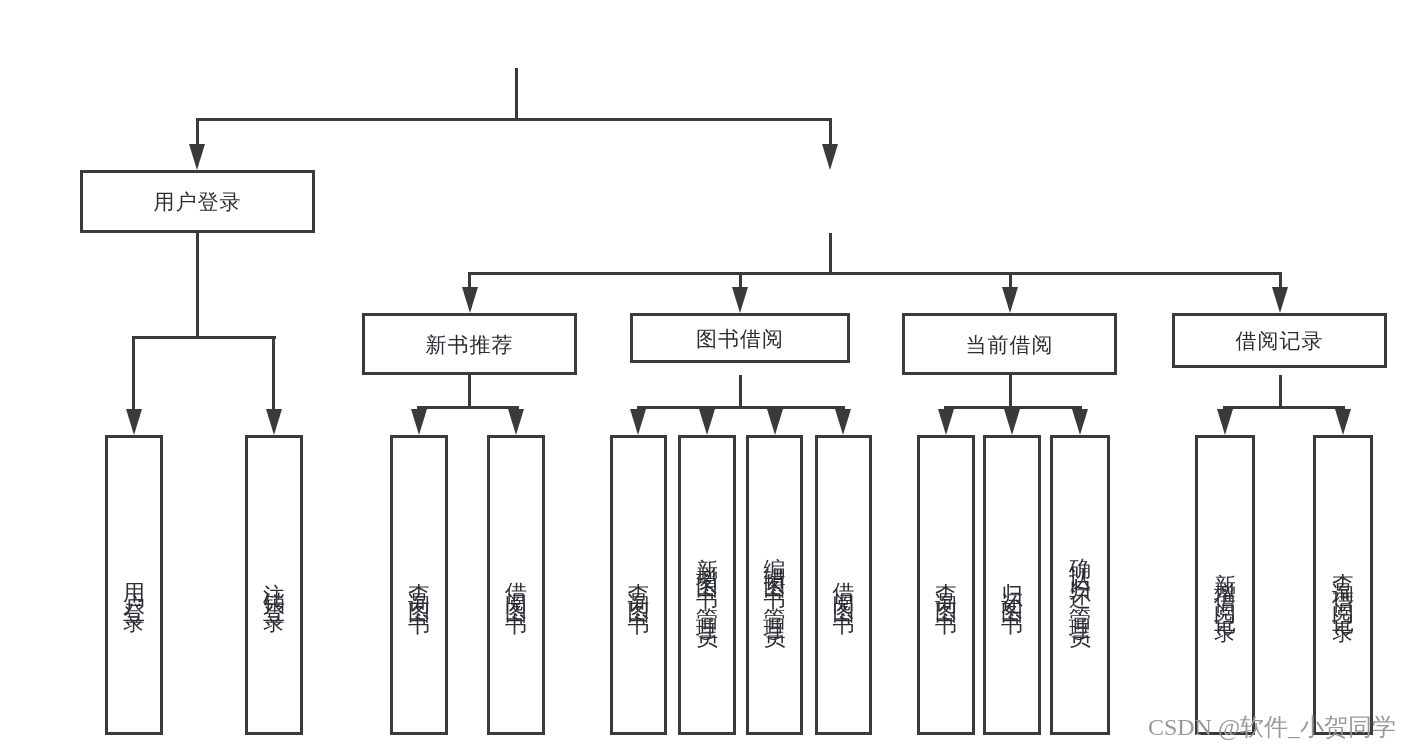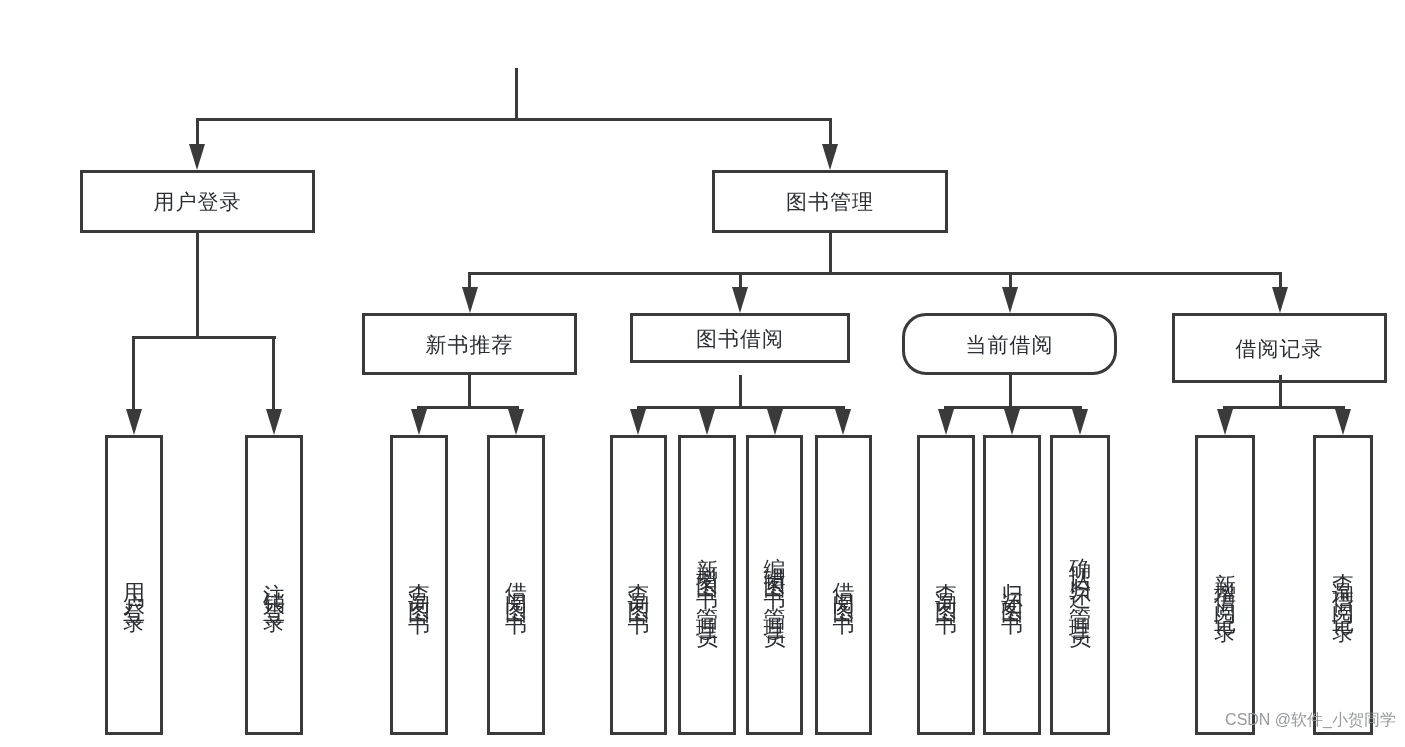--- a/index.html
+++ b/index.html
@@ -47,50 +47,48 @@
   .arrow {
     position: absolute;
     width: 0; height: 0;
     border-left: 8px solid transparent;
     border-right: 8px solid transparent;
     border-top: 26px solid var(--line);
   }
   .watermark {
     position: absolute;
     right: 9px;
-    bottom: 16px;
-    font-size: 16px;
+    bottom: 4px;
+    font-size: 24px;
     color: var(--watermark);
     z-index: 10;
     white-space: nowrap;
+    font-family: Liberation Serif, serif;
   }
 </style>
 </head>
 <body>
 
 <div class="canvas">
 
 
   <div class="node h" style="left:80px; top:170px; width:235px; height:63px;">
     <span>用户登录</span>
   </div>
-  <div class="node h" style="left:712px; top:170px; width:236px; height:63px;">
-    <span>图书管理</span>
-  </div>
 
   <div class="node h" style="left:362px; top:313px; width:215px; height:62px;text-align:right;">
     <span>新书推荐</span>
   </div>
   <div class="node h" style="left:630px; top:313px; width:220px; height:50px;">
     <span>图书借阅</span>
   </div>
-  <div class="node h" style="left:902px; top:313px; width:215px; height:62px;border-radius:24px;">
+  <div class="node h" style="left:902px; top:313px; width:215px; height:62px;">
     <span>当前借阅</span>
   </div>
-  <div class="node h" style="left:1172px; top:313px; width:215px; height:70px;">
+  <div class="node h" style="left:1172px; top:313px; width:215px; height:55px;">
     <span>借阅记录</span>
   </div>
 
   <div class="node v" style="left:105px; top:435px; width:58px; height:300px;">
     <span>用户登录</span>
   </div>
   <div class="node v" style="left:245px; top:435px; width:58px; height:300px;">
     <span>注销登录</span>
   </div>
 

